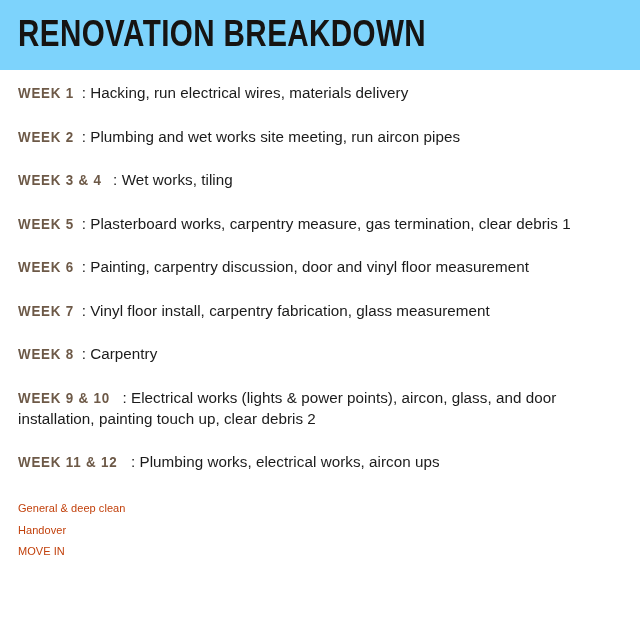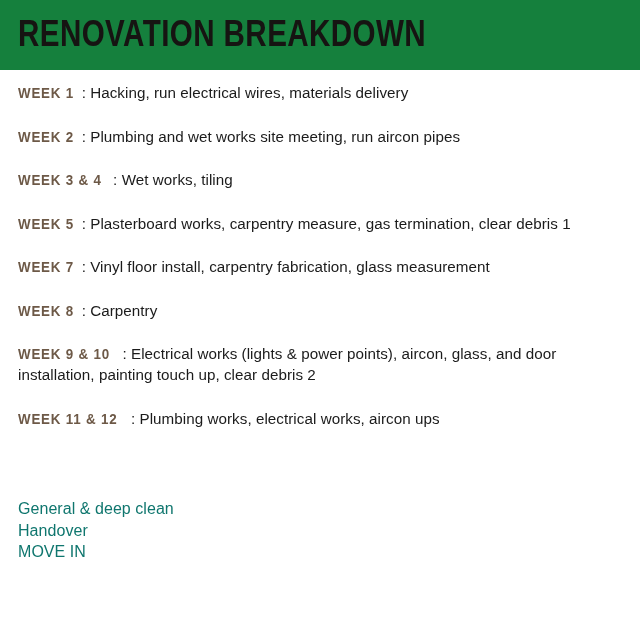--- a/index.html
+++ b/index.html
@@ -22,21 +22,21 @@
     background: #ffffff;
   }
 
   
   .header-band {
     position: absolute;
     left: 0;
     top: 0;
     width: 640px;
     height: 70px;
-    background: #15803d;
+    background: #7dd3fc;
   }
   .header-title {
     position: absolute;
     left: 18px;
     top: 14px;
     font-family: "Liberation Sans Narrow", "Liberation Sans", "DejaVu Sans", sans-serif;
     font-size: 37px;
     line-height: 40px;
     font-weight: 700;
     letter-spacing: 0.5px;
@@ -88,23 +88,23 @@
     font-size: 15.2px;
     letter-spacing: 0.9px;
     color: #d3961f;
     display: inline-block;
     transform: scaleX(0.88);
     transform-origin: left center;
     white-space: nowrap;
     margin-bottom: 2px;
   }
   .final-line {
-    font-size: 16px;
+    font-size: 11px;
     line-height: 21.5px;
-    color: #0f766e;
+    color: #c2410c;
     letter-spacing: 0.05px;
   }
 </style>
 </head>
 <body>
 
 <div id="page">
 
   <div class="header-band">
     <div class="header-title">RENOVATION BREAKDOWN</div>
@@ -125,20 +125,24 @@
     <div class="week-row">
       <span class="week-label">WEEK 3 &amp; 4</span><span class="week-desc">:</span>
       <span class="week-desc">Wet works, tiling</span>
     </div>
 
     <div class="week-row">
       <span class="week-label">WEEK 5</span><span class="week-desc">:</span>
       <span class="week-desc">Plasterboard works, carpentry measure, gas termination, clear debris 1</span>
     </div>
 
+    <div class="week-row">
+      <span class="week-label">WEEK 6</span><span class="week-desc">:</span>
+      <span class="week-desc">Painting, carpentry discussion, door and vinyl floor measurement</span>
+    </div>
 
     <div class="week-row">
       <span class="week-label">WEEK 7</span><span class="week-desc">:</span>
       <span class="week-desc">Vinyl floor install, carpentry fabrication, glass measurement</span>
     </div>
 
     <div class="week-row">
       <span class="week-label">WEEK 8</span><span class="week-desc">:</span>
       <span class="week-desc">Carpentry</span>
     </div>

